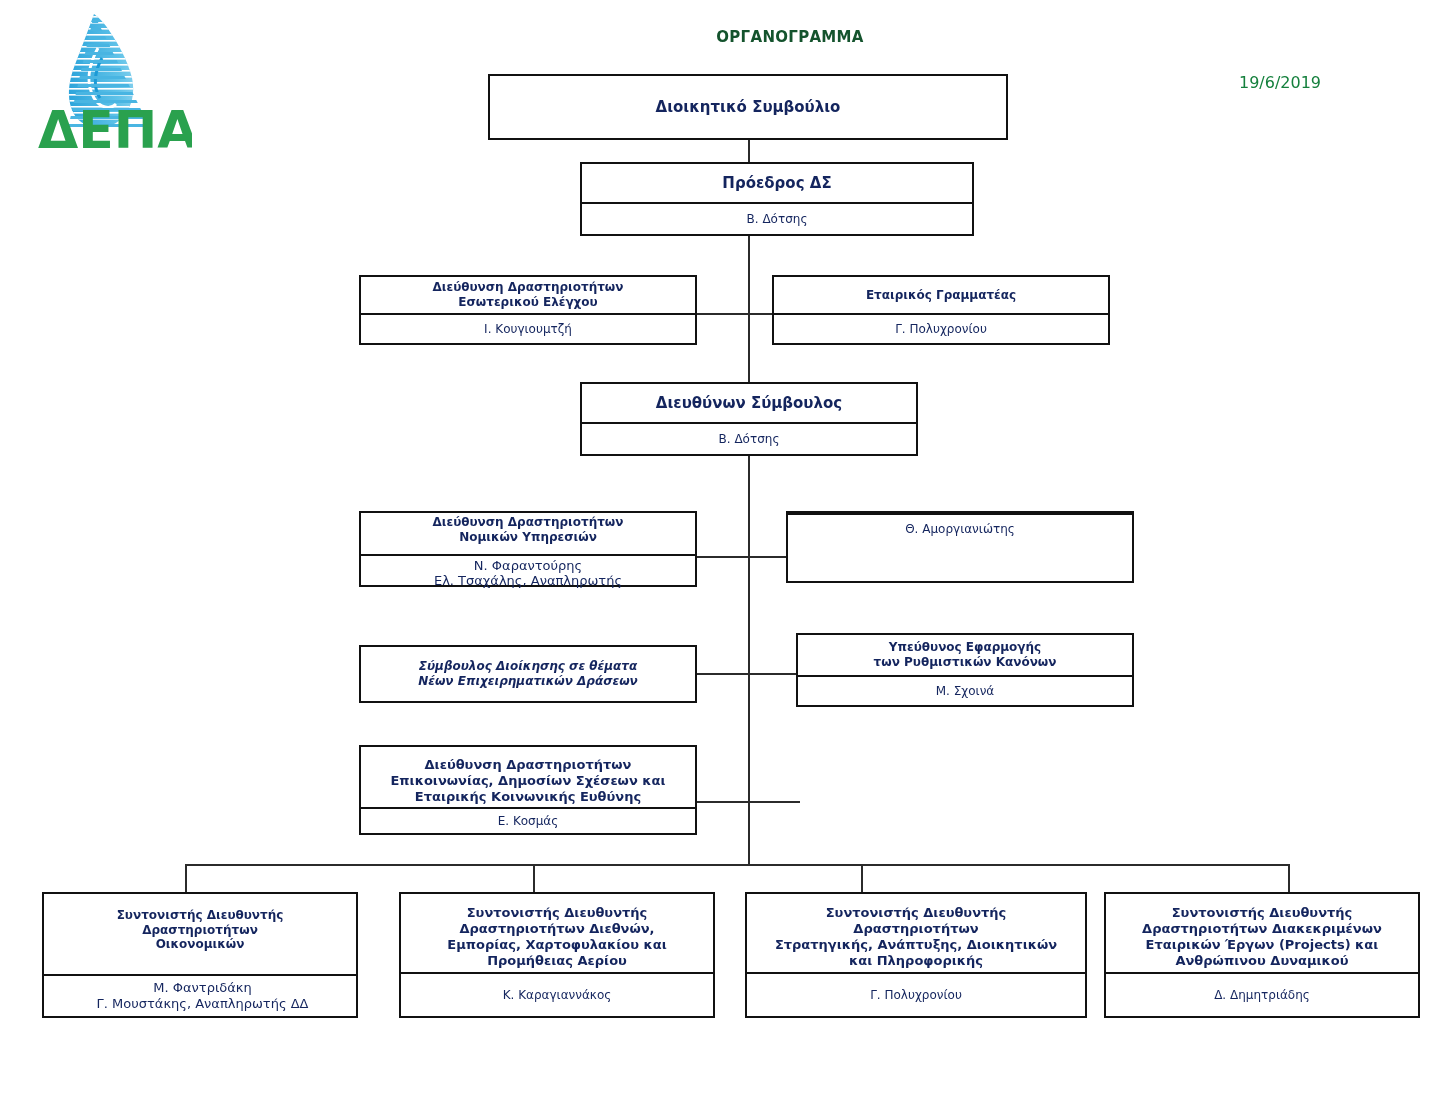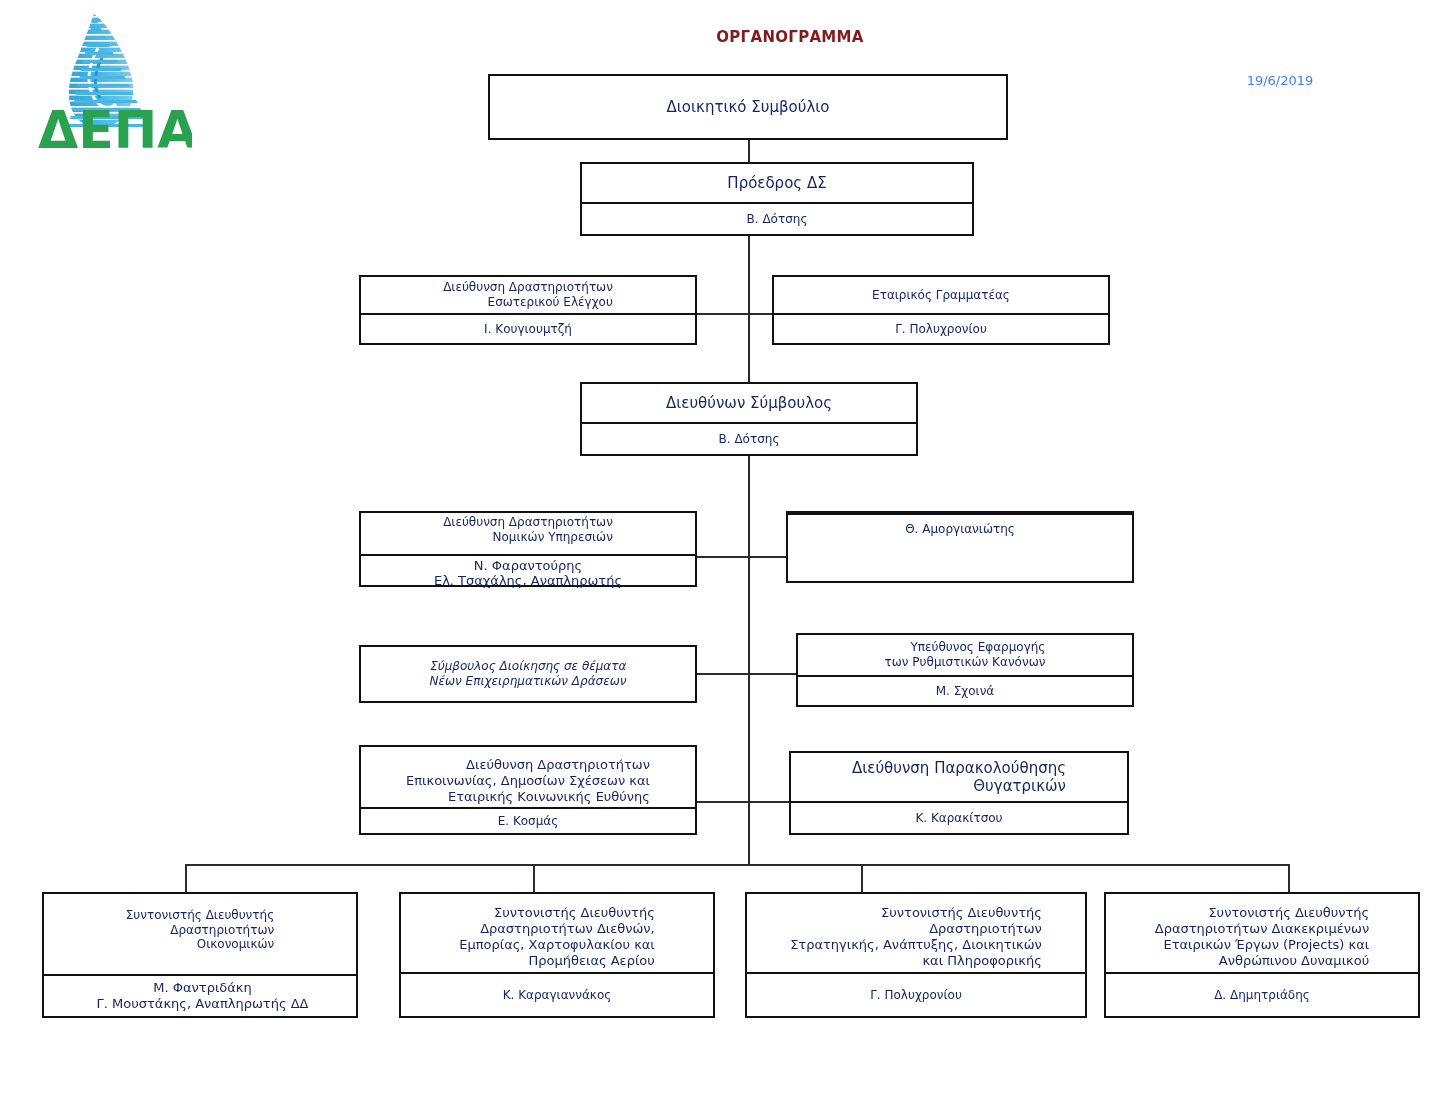--- a/index.html
+++ b/index.html
@@ -31,30 +31,30 @@
   
   .chart-title {
     position: absolute;
     left: 640px;
     top: 28px;
     width: 300px;
     text-align: center;
     font-size: 15px;
     font-weight: bold;
     letter-spacing: 0.3px;
-    color: #7f1d1d;
+    color: #14532d;
   }
   .chart-date {
     position: absolute;
     left: 1180px;
     top: 73px;
     width: 200px;
     text-align: center;
-    font-size: 13px;
-    color: #3b82f6;
+    font-size: 16px;
+    color: #15803d;
   }
 
   
   .ln {
     position: absolute;
     background: #2b2b2b;
   }
   .ln.v { width: 2px; }
   .ln.h { height: 2px; }
 
@@ -68,39 +68,39 @@
     flex-direction: column;
   }
   .node .head {
     box-sizing: border-box;
     flex: 1 1 auto;
     display: flex;
     align-items: center;
     justify-content: center;
     text-align: center;
     color: #14255e;
-    font-weight: normal;
+    font-weight: bold;
     line-height: 1.22;
     padding: 2px 22px;
   }
   .node .name {
     box-sizing: border-box;
     border-top: 2px solid #111111;
     display: flex;
     align-items: center;
     justify-content: center;
     text-align: center;
     color: #14255e;
     font-weight: normal;
     line-height: 1.2;
     padding: 2px 6px;
     white-space: pre-line;
   }
   .node.italic .head { font-style: italic; }
-  .node .head.hspan { white-space: pre-line; text-align: right; }
+  .node .head.hspan { white-space: pre-line; }
 
   .fs15 { font-size: 15px; }
   .fs14 { font-size: 12px; }
   .fs13 { font-size: 13px; margin-top: 8px; }
 </style>
 </head>
 <body>
 
 <div id="page">
 
@@ -241,25 +241,20 @@
     <div class="name fs14" style="height: 30px; white-space: pre-line;">Μ. Σχοινά</div>
   </div>
 
   <div class="node" style="left:359px; top:745px; width:338px; height:90px;">
     <div class="head hspan fs13" style="white-space: pre-line;">Διεύθυνση Δραστηριοτήτων
 Επικοινωνίας, Δημοσίων Σχέσεων και
 Εταιρικής Κοινωνικής Ευθύνης</div>
     <div class="name fs14" style="height: 32px; white-space: pre-line;">Ε. Κοσμάς</div>
   </div>
 
-  <div class="node" style="left:789px; top:751px; width:340px; height:84px;">
-    <div class="head hspan fs15" style="white-space: pre-line;">Διεύθυνση Παρακολούθησης
-Θυγατρικών</div>
-    <div class="name fs14" style="height: 32px; white-space: pre-line;">Κ. Καρακίτσου</div>
-  </div>
 
   <div class="node" style="left:42px; top:892px; width:316px; height:126px;">
     <div class="head hspan fs14" style="white-space: pre-line;">Συντονιστής Διευθυντής
 Δραστηριοτήτων
 Οικονομικών</div>
     <div class="name fs13" style="height: 42px; white-space: pre-line; padding-left: 11px;">Μ. Φαντριδάκη
 Γ. Μουστάκης, Αναπληρωτής ΔΔ</div>
   </div>
 
   <div class="node" style="left:399px; top:892px; width:316px; height:126px;">

